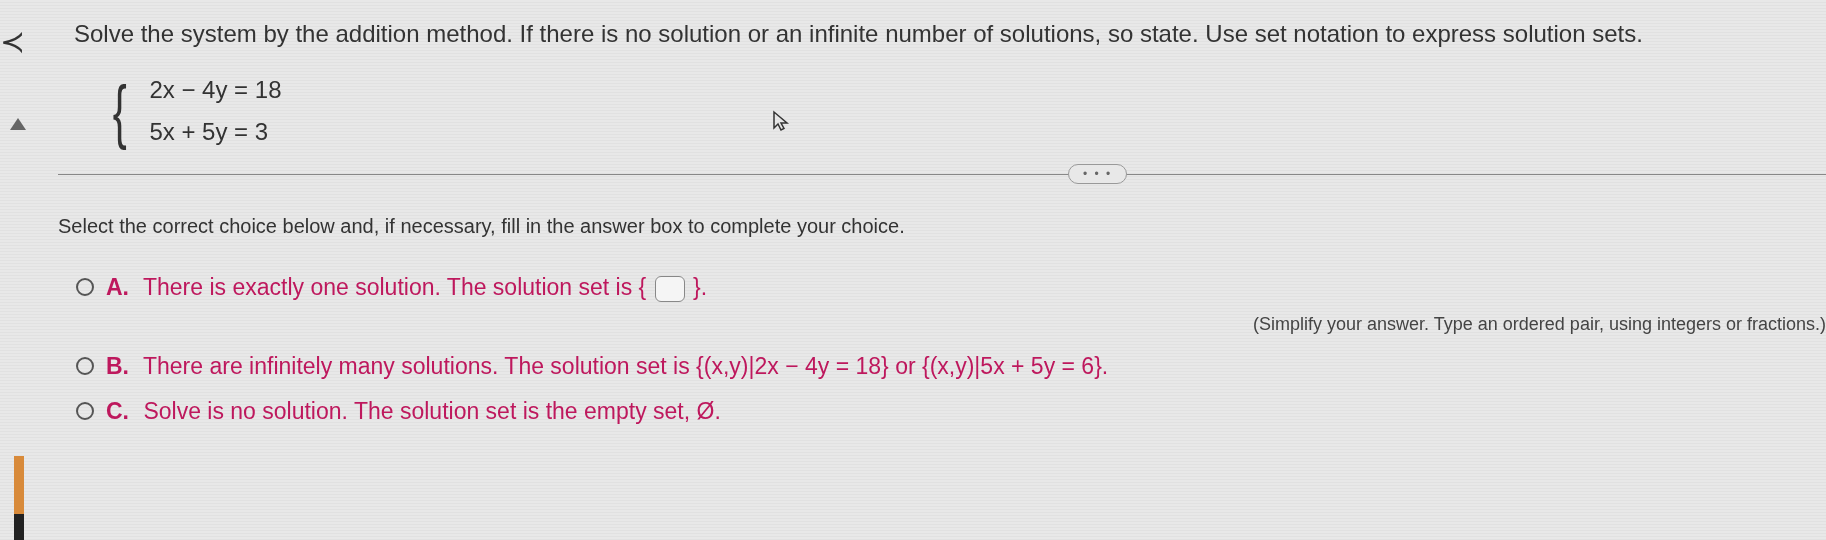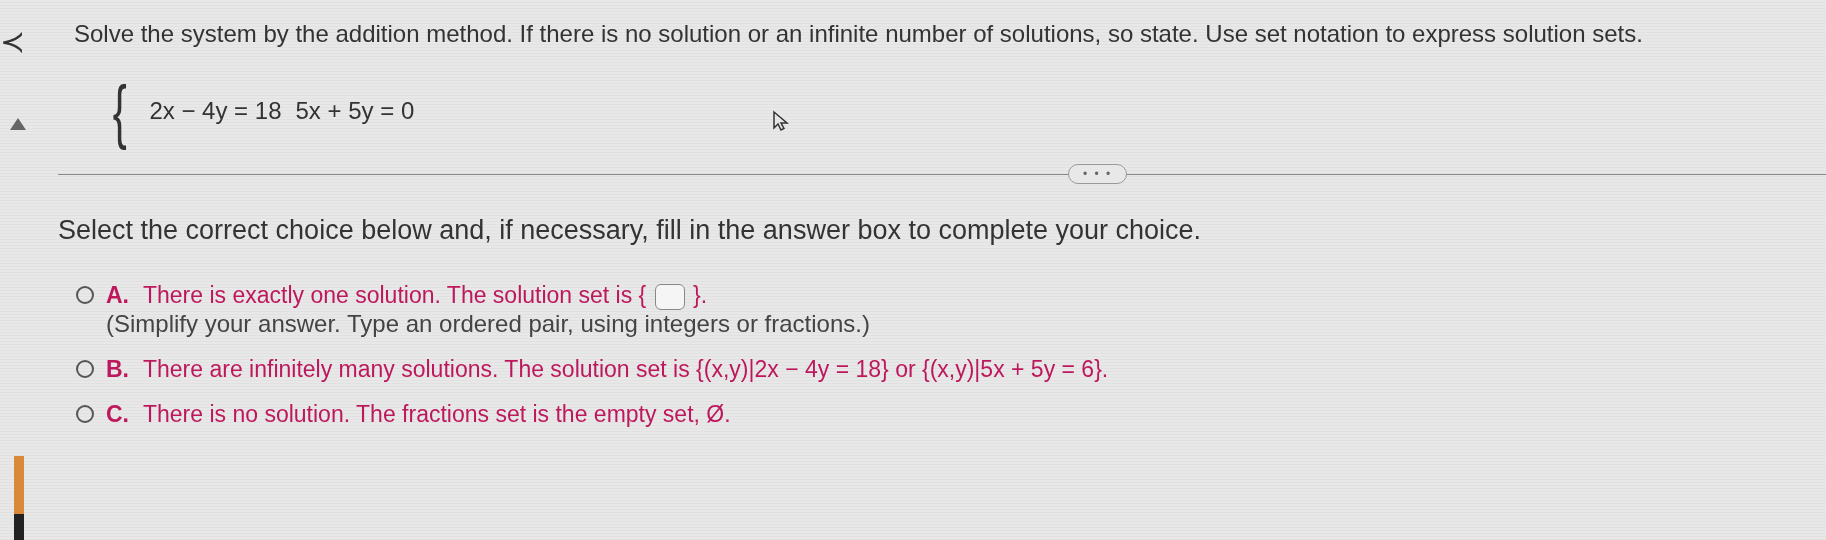--- a/index.html
+++ b/index.html
@@ -38,21 +38,21 @@
     .brace {
       font-size: 70px;
       line-height: 70px;
       color: #333;
       margin-right: 18px;
       font-weight: 200;
       transform: scaleX(0.6);
     }
     .equations {
       display: flex;
-      flex-direction: row;
+      flex-direction: column;
       gap: 14px;
     }
     .equation {
       font-size: 24px;
       color: #333;
     }
     .cursor-icon {
       position: absolute;
       left: 772px;
       top: 110px;
@@ -74,21 +74,21 @@
       top: -10px;
       background: #e8e8e8;
       border: 1px solid #999;
       border-radius: 12px;
       padding: 2px 14px;
       font-size: 12px;
       color: #666;
       letter-spacing: 2px;
     }
     .instruction {
-      font-size: 27px;
+      font-size: 20px;
       color: #333;
       margin-bottom: 36px;
     }
     .choices {
       margin-left: 18px;
     }
     .choice {
       display: flex;
       align-items: flex-start;
       margin-bottom: 18px;
@@ -119,23 +119,24 @@
       display: inline-block;
       width: 30px;
       height: 26px;
       border: 1px solid #888;
       border-radius: 6px;
       vertical-align: middle;
       background: #f5f5f5;
       margin: 0 2px;
     }
     .choice-note {
-      font-size: 24px;
+      font-size: 18px;
       color: #444;
-      margin-top: 0;
+      margin-top: 12px;
+      text-align: right;
     }
     .left-sidebar {
       position: absolute;
       left: 0;
       top: 0;
       width: 30px;
       height: 540px;
     }
     .sidebar-triangle {
       position: absolute;
@@ -180,21 +181,21 @@
   <div class="sidebar-orange"></div>
   <div class="sidebar-black"></div>
 </div>
 
 <div class="problem-statement">Solve the system by the addition method. If there is no solution or an infinite number of solutions, so state. Use set notation to express solution sets.</div>
 
 <div class="equation-system">
   <div class="brace">{</div>
   <div class="equations">
     <div class="equation">2x − 4y = 18</div>
-    <div class="equation">5x + 5y = 0</div>
+    <div class="equation">5x + 5y = 3</div>
   </div>
 </div>
 
 <div class="cursor-icon">
   <svg width="18" height="22" viewBox="0 0 18 22">
     <path d="M2 2 L2 18 L6 14 L9 20 L12 18.5 L9 13 L15 13 Z" fill="none" stroke="#333" stroke-width="1.5"></path>
   </svg>
 </div>
 
 <div class="divider-row">
@@ -228,18 +229,18 @@
         <span>There are infinitely many solutions. The solution set is {(x,y)|2x − 4y = 18} or {(x,y)|5x + 5y = 6}.</span>
       </span>
     </div>
   </div>
 
   <div class="choice">
     <div class="radio"></div>
     <div class="choice-content">
       <span class="choice-label">
         <span class="choice-letter">C.</span>
-        <span>There is no solution. The fractions set is the empty set, Ø.</span>
+        <span>Solve is no solution. The solution set is the empty set, Ø.</span>
       </span>
     </div>
   </div>
 
 </div>
 
 </body></html>

